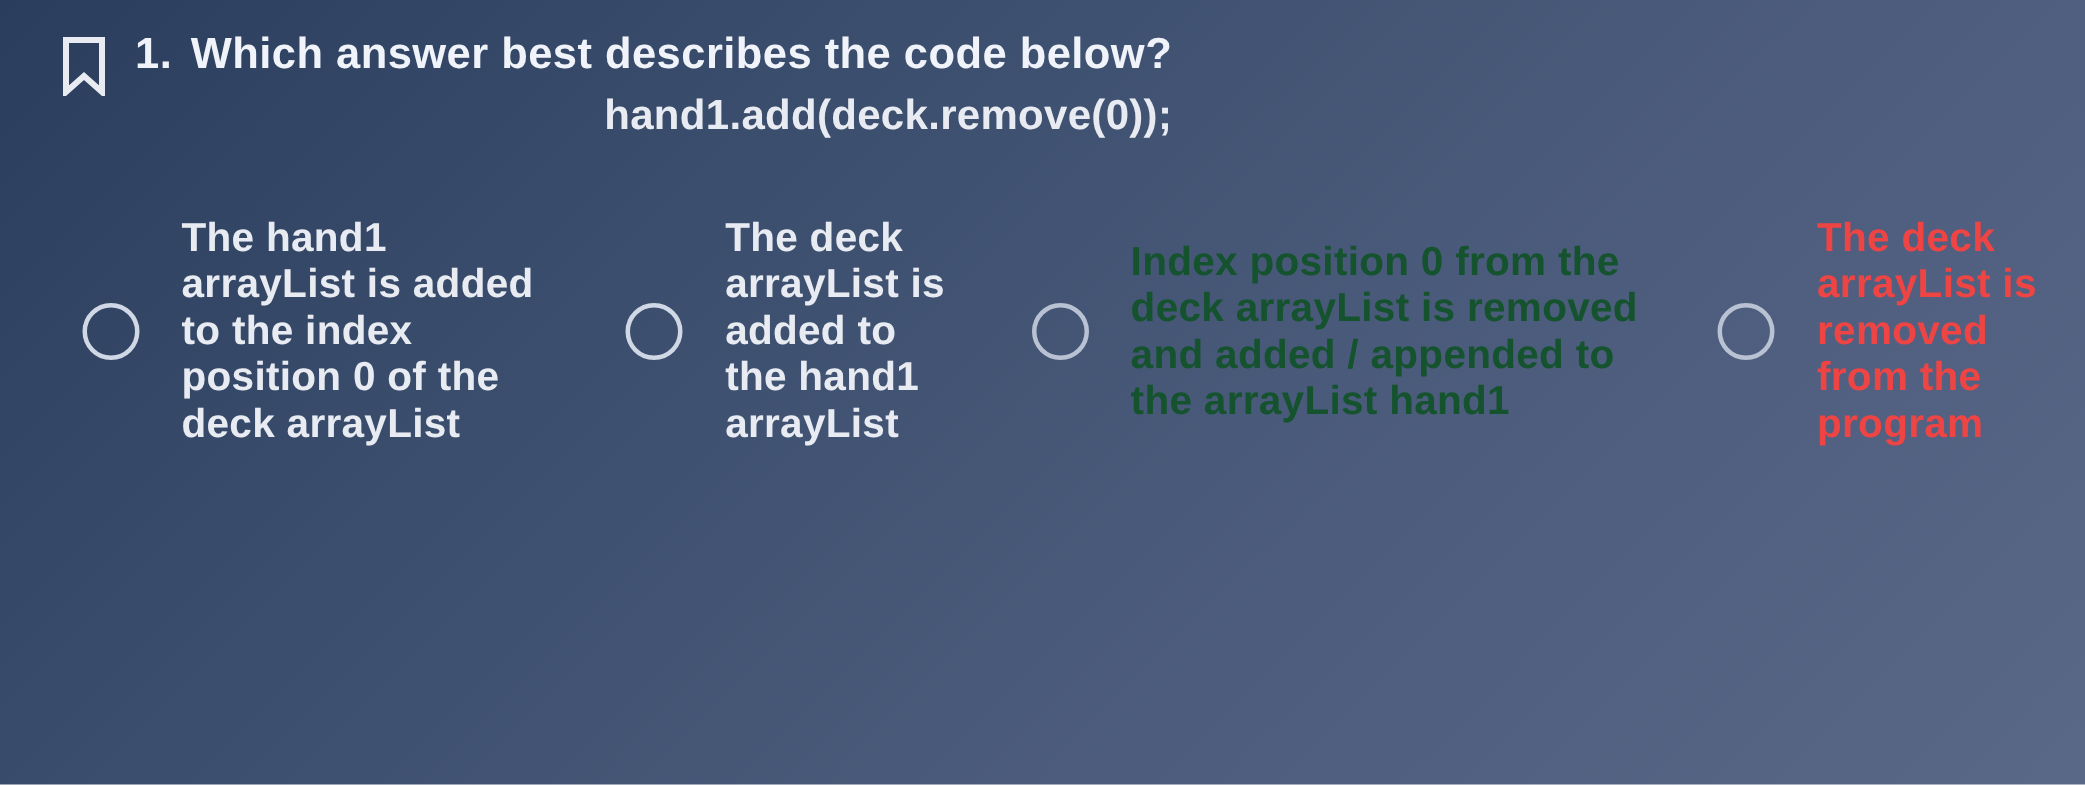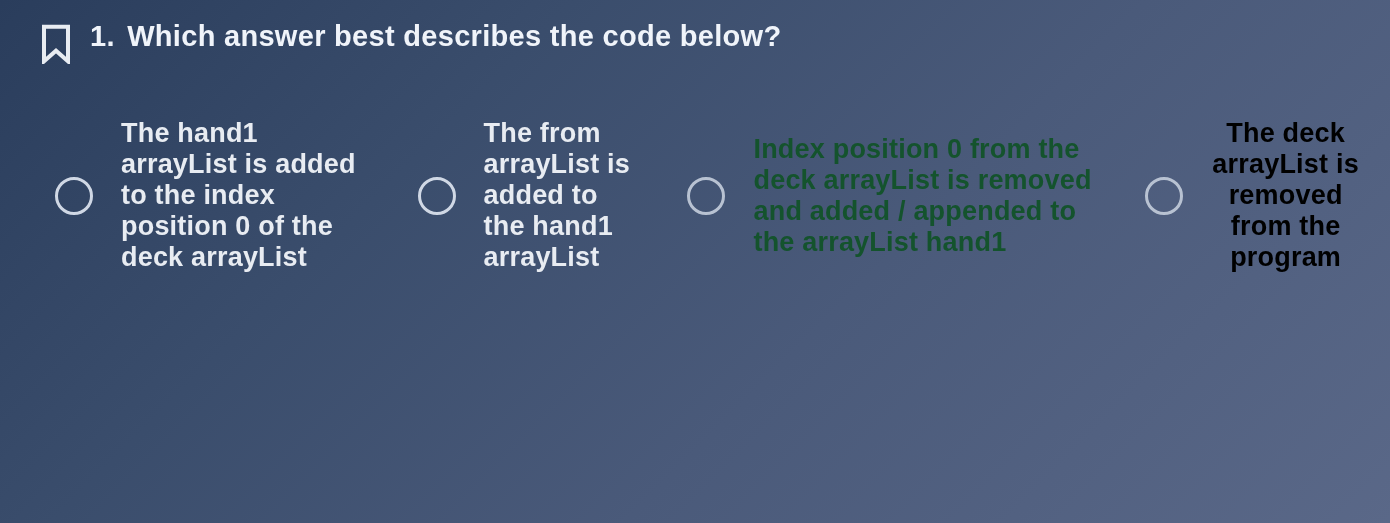--- a/index.html
+++ b/index.html
@@ -93,22 +93,21 @@
       font-weight: bold;
       color: #e8ecf2;
       letter-spacing: 0.2px;
     }
     
     .option-row:nth-child(3) .option-text {
       color: #14532d;
     }
     
     .option-row:nth-child(4) .option-text {
-      color: #000000;
-      text-align: center;
+      color: #ef4444;
     }
     
     .option-row:nth-child(3) .radio-circle,
     .option-row:nth-child(4) .radio-circle {
       border-color: #b8c2d2;
     }
   </style>
 </head>
 <body>
 
@@ -116,31 +115,32 @@
   <div class="bookmark-icon">
     <svg viewBox="0 0 24 30">
       <path d="M3 2 L21 2 L21 28 L12 20 L3 28 Z"></path>
     </svg>
   </div>
   <div class="question-text-block">
     <div class="question-line">
       <span class="question-number">1.</span>
       <span>Which answer best describes the code below?</span>
     </div>
+    <div class="code-line">hand1.add(deck.remove(0));</div>
   </div>
 </div>
 
 <div class="options-container">
   <div class="option-row">
     <div class="radio-circle"></div>
     <div class="option-text">The hand1 arrayList is added to the index position 0 of the deck arrayList</div>
   </div>
   <div class="option-row">
     <div class="radio-circle"></div>
-    <div class="option-text">The from arrayList is added to the hand1 arrayList</div>
+    <div class="option-text">The deck arrayList is added to the hand1 arrayList</div>
   </div>
   <div class="option-row">
     <div class="radio-circle"></div>
     <div class="option-text">Index position 0 from the deck arrayList is removed and added / appended to the arrayList hand1</div>
   </div>
   <div class="option-row">
     <div class="radio-circle"></div>
     <div class="option-text">The deck arrayList is removed from the program</div>
   </div>
 </div>

